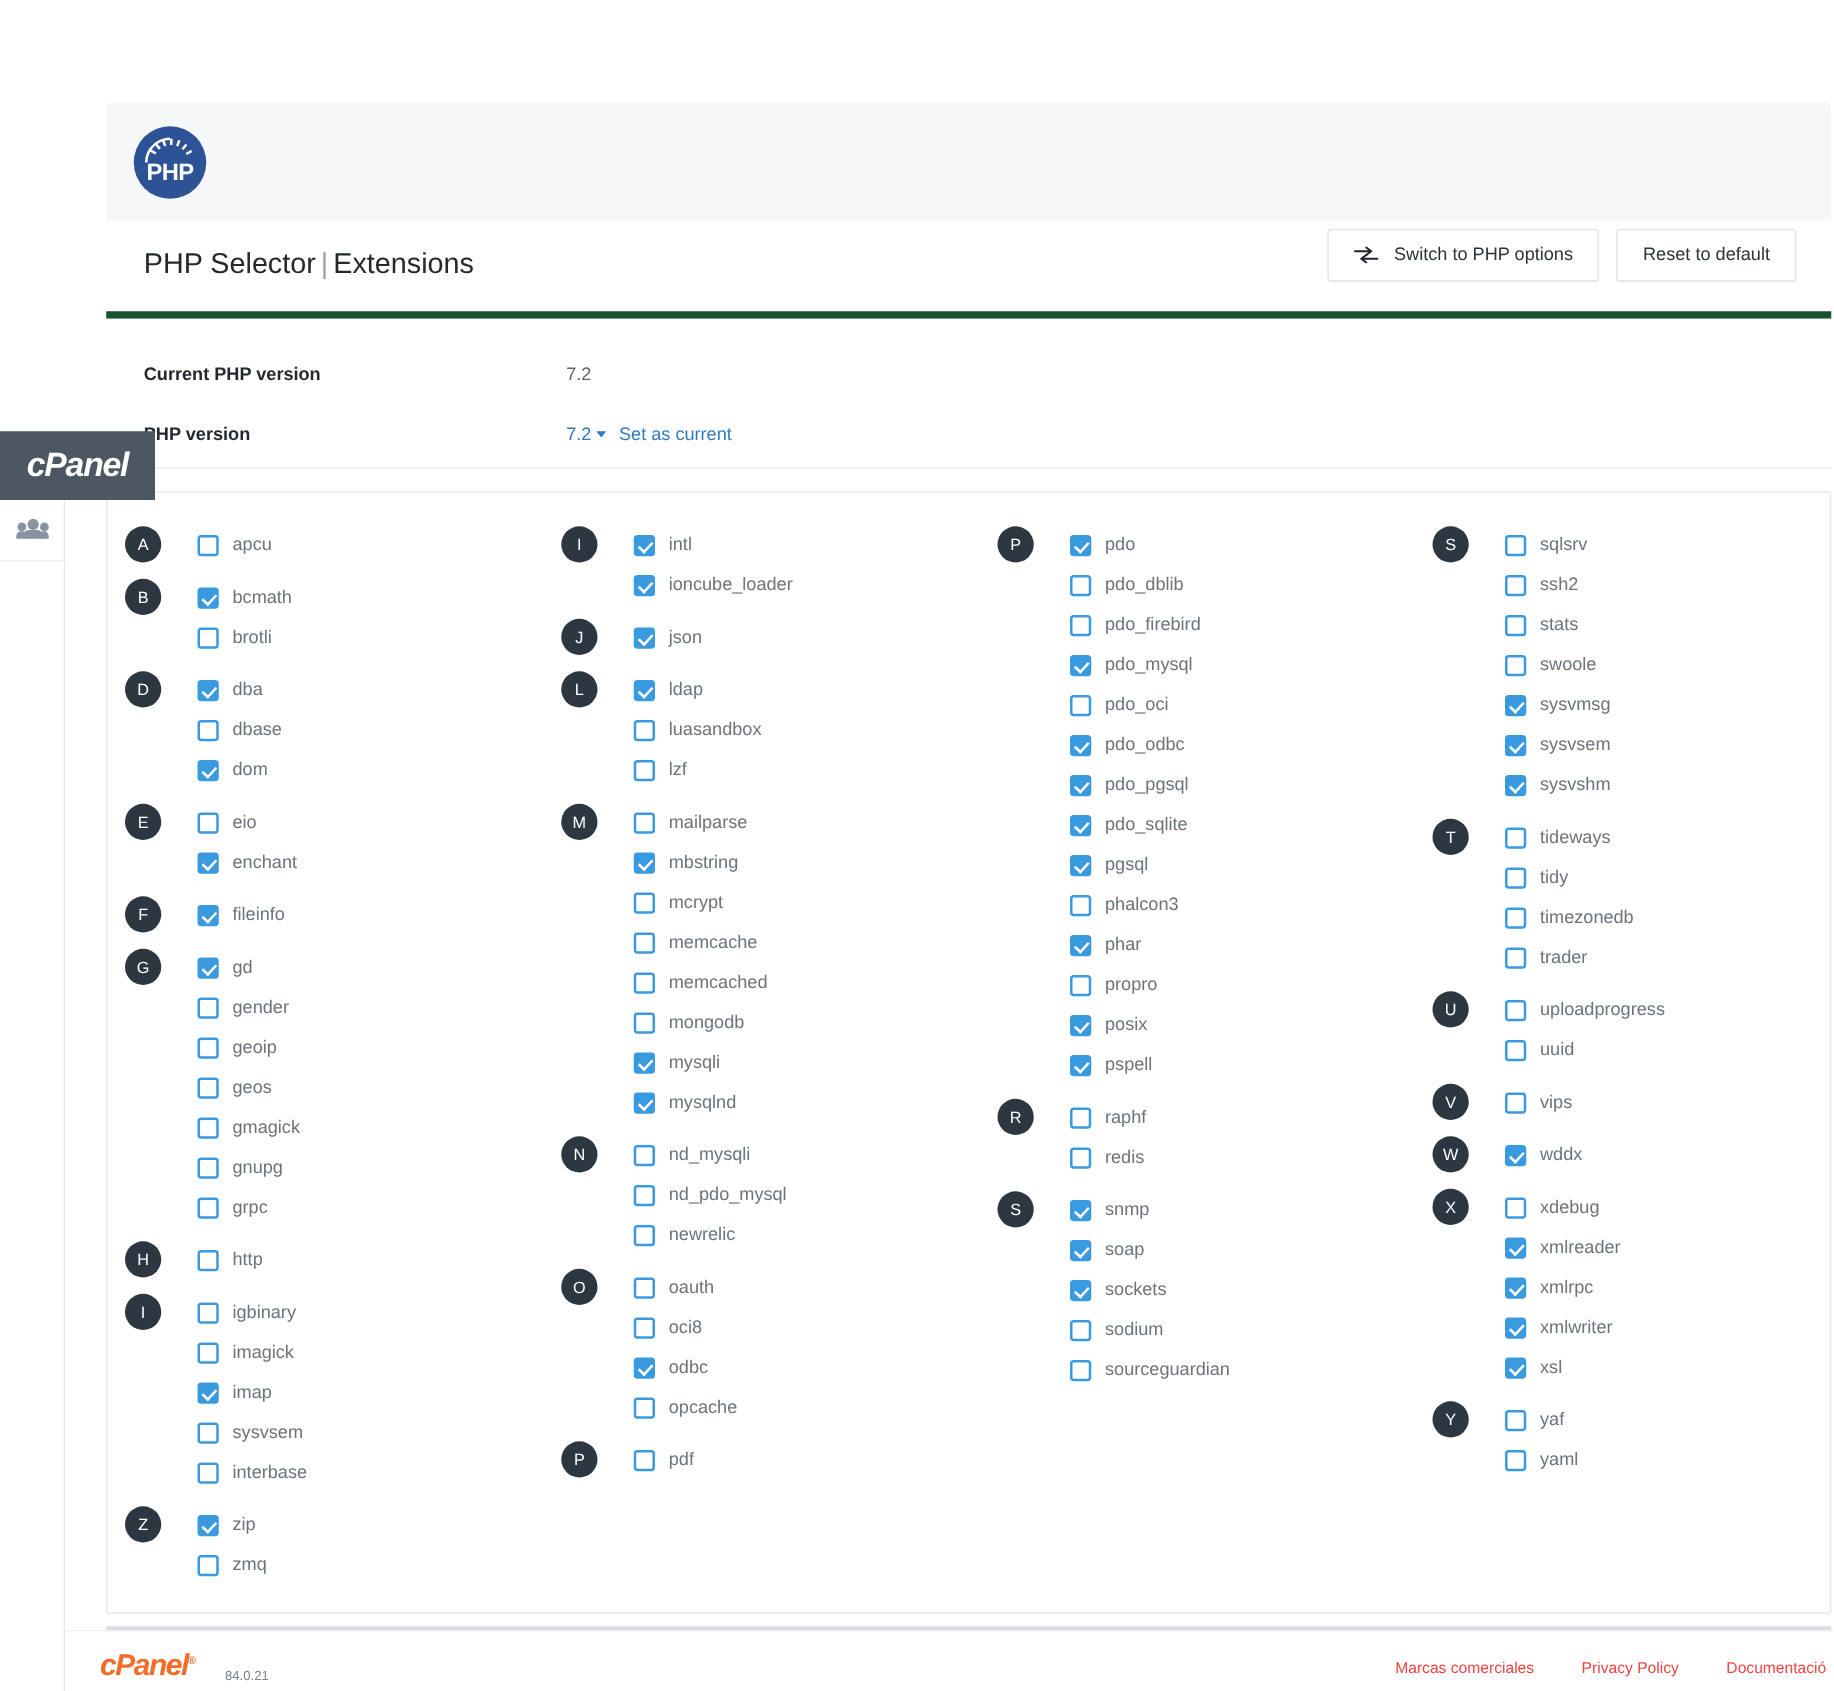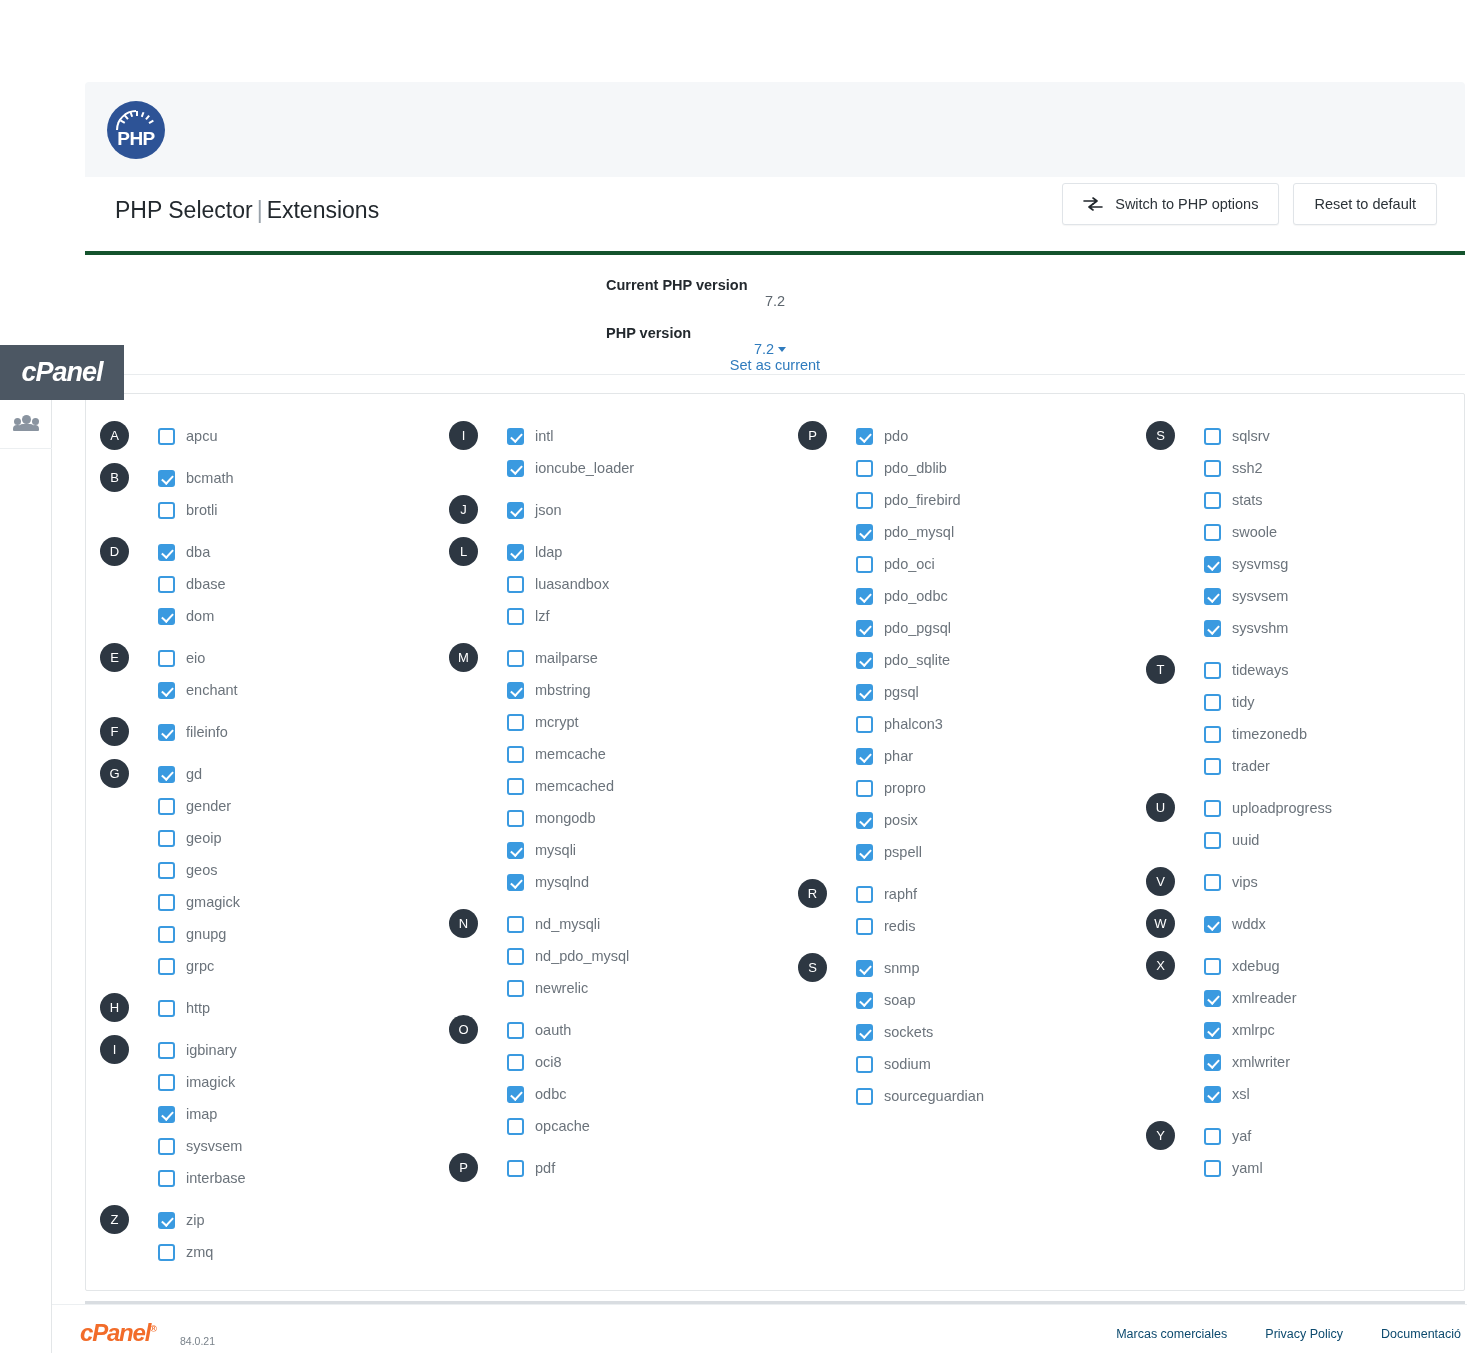--- a/index.html
+++ b/index.html
@@ -58,21 +58,21 @@
     position: absolute; left: 50%; top: 1px; width: 1.5px; height: 5px; background: #ffffff;
     transform-origin: 50% 19px;
   }
   .php-logo .txt {
     color: #ffffff; font-size: 19px; font-weight: 700; letter-spacing: -0.5px;
     position: absolute; left: 0; right: 0; top: 27px; text-align: center;
   }
 
   .title-row {
     position: absolute; left: 85px; top: 177px; width: 1380px; height: 78px;
-    background: #ffffff; border-bottom: 4px solid #14532d;
+    background: #ffffff; border-bottom: 6px solid #14532d;
   }
   .page-title {
     position: absolute; left: 30px; top: 20px;
     font-size: 23px; color: #23292e; font-weight: 400;
   }
   .page-title .sep { color: #9aa3ab; margin: 0 4px; }
   .btn-group { position: absolute; right: 28px; top: 6px; display: flex; padding-left: 24px; }
   .btn {
     background: #ffffff; border: 1px solid #e0e4e8; border-radius: 3px;
     height: 42px; display: flex; align-items: center; padding: 0 20px;
@@ -82,21 +82,21 @@
   .btn + .btn { margin-left: 14px; text-align: center; }
   .switch-arrows { width: 20px; height: 14px; position: relative; }
   .switch-arrows svg { display: block; }
 
   
   .info-card {
     position: absolute; left: 85px; top: 255px; width: 1380px; height: 120px;
     background: #ffffff; border-bottom: 1px solid #e9ecee;
     overflow: hidden;
   }
-  .info-row { position: absolute; left: 30px; width: 1320px; height: 46px; display: flex; align-items: center; flex-direction: column; }
+  .info-row { position: absolute; left: 30px; width: 1320px; height: 46px; display: flex; align-items: center; }
   .info-row .lbl { width: 338px; font-size: 14.5px; font-weight: 700; color: #23292e; }
   .info-row .val { font-size: 14.5px; color: #5d666e; }
   .info-row .val-link { font-size: 14.5px; color: #2f7bbd; cursor: pointer; }
   .caret {
     display: inline-block; width: 0; height: 0; margin: 0 10px 2px 4px;
     border-left: 4px solid transparent; border-right: 4px solid transparent;
     border-top: 5px solid #2f7bbd; vertical-align: middle;
   }
 
   
@@ -134,21 +134,21 @@
     background: #ffffff; border-top: 1px solid #eceff1;
   }
   .foot-logo {
     position: absolute; left: 28px; top: 14px;
     font-size: 24px; font-weight: 700; font-style: italic; color: #f26c2a;
     letter-spacing: -1.2px;
   }
   .foot-logo sup { font-size: 9px; vertical-align: super; font-style: normal; }
   .foot-ver { position: absolute; left: 128px; top: 30px; font-size: 10.5px; color: #7a838b; }
   .foot-links { position: absolute; right: 6px; top: 22px; display: flex; gap: 38px; }
-  .foot-links a { font-size: 12.5px; color: #0c4a6e; text-decoration: none; cursor: pointer; white-space: nowrap; }
+  .foot-links a { font-size: 12.5px; color: #ef4444; text-decoration: none; cursor: pointer; white-space: nowrap; }
 </style>
 </head>
 <body>
 
 <div class="page">
 
   <div class="rail">
     <div class="rail-item">
       <span class="grid-icon">
         <i></i>

